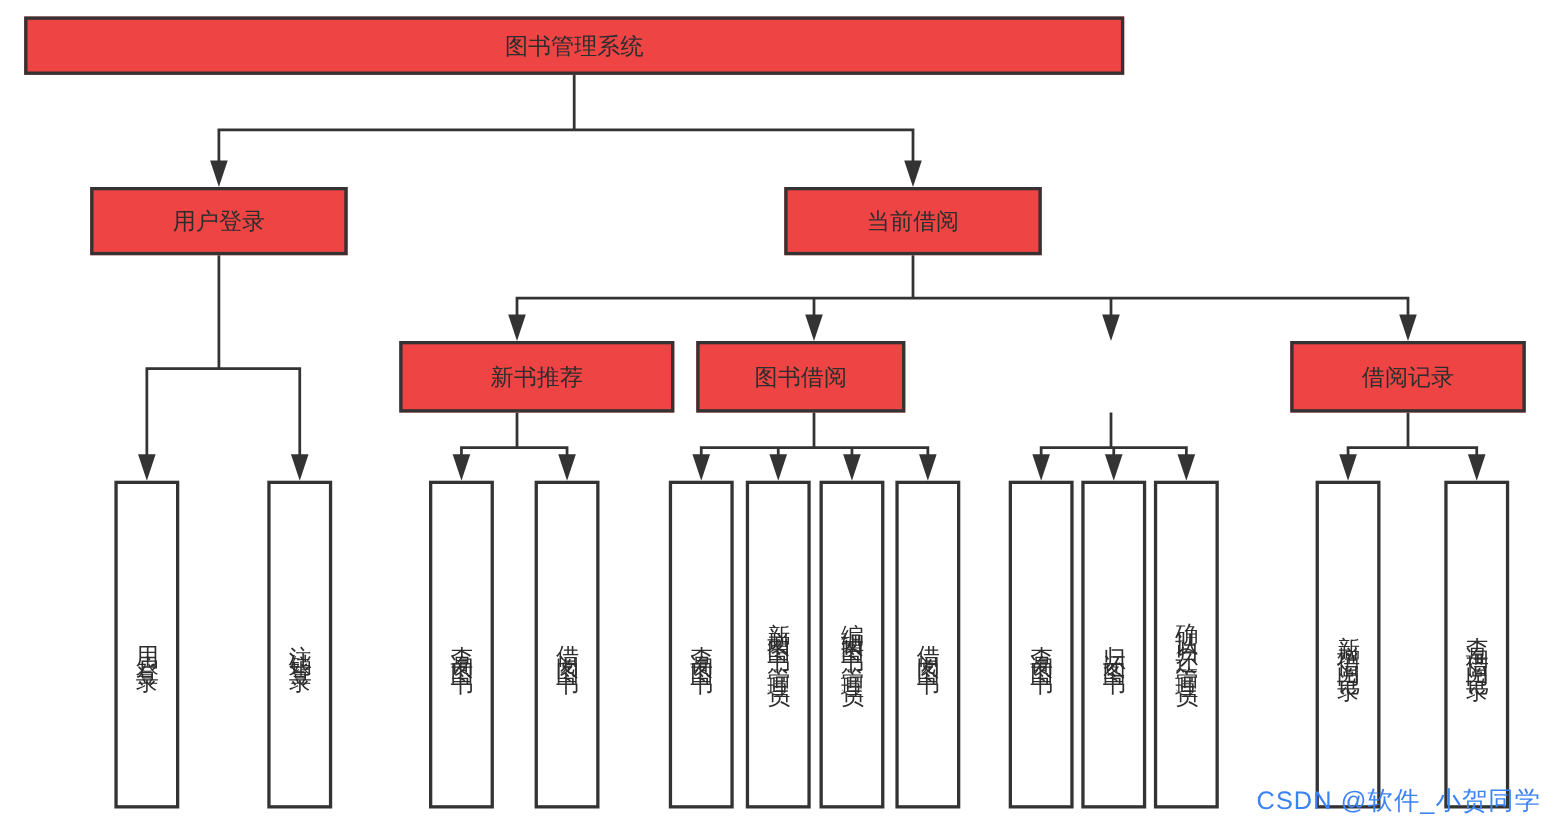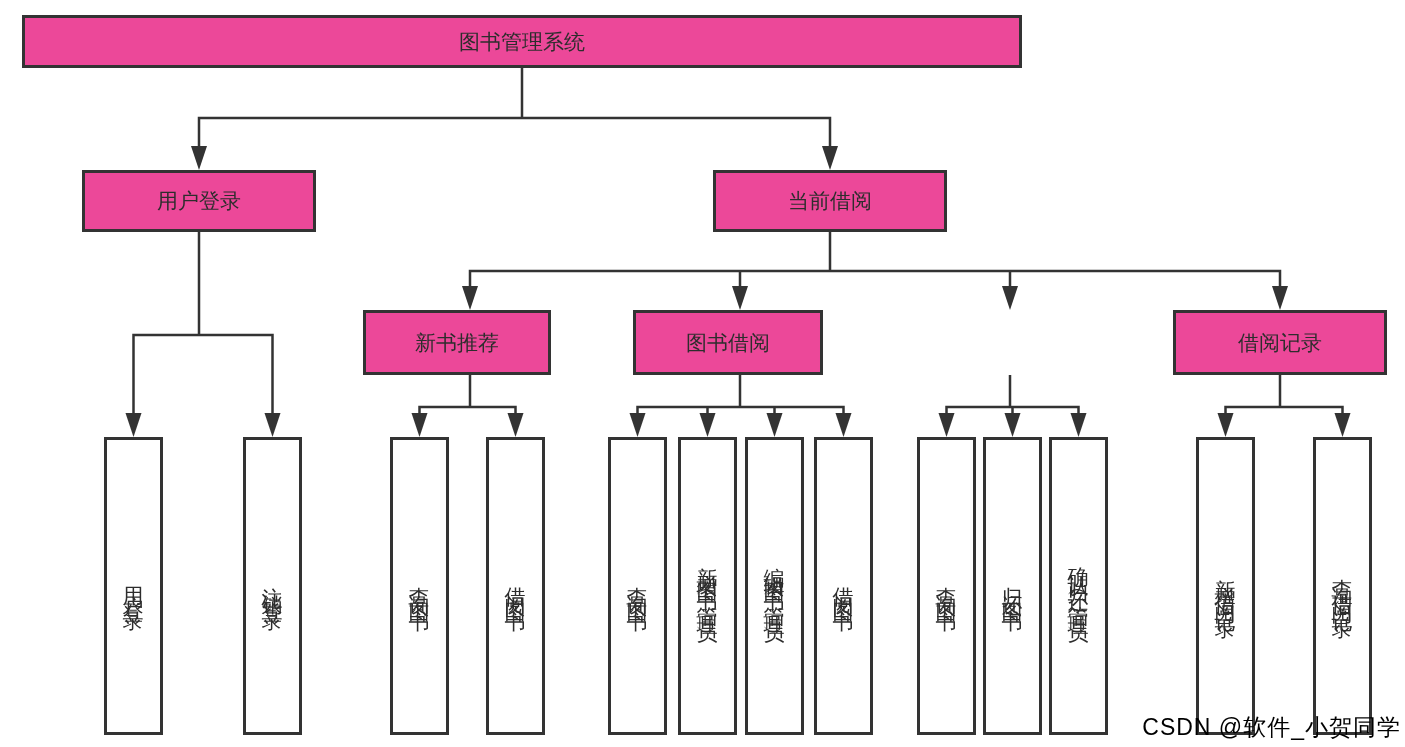--- a/index.html
+++ b/index.html
@@ -7,21 +7,21 @@
     position:relative;
     width:1405px;height:747px;
     background:#ffffff;
     font-family:"Liberation Sans", sans-serif;
     overflow:hidden;
   }
   #connectors{position:absolute;left:0;top:0;width:1405px;height:747px;}
   .node{
     position:absolute;
     box-sizing:border-box;
-    background:#ec4899;
+    background:#ef4444;
     border:3px solid #333333;
     display:flex;align-items:center;justify-content:center;
     color:#2d2d2d;
     font-size:21px;
     font-family:Liberation Serif, serif;
   }
   .node .lbl{white-space:nowrap;}
   .vnode{
     position:absolute;
     box-sizing:border-box;
@@ -35,21 +35,21 @@
   .vnode .vlbl{
     writing-mode:vertical-rl;
     text-orientation:mixed;
     letter-spacing:8px;
     line-height:1;
   }
   #watermark{
     position:absolute;
     right:4px;top:712px;
     font-size:23px;
-    color:#000000;
+    color:#3b82f6;
     letter-spacing:1px;
     white-space:nowrap;
   }
 </style>
 </head>
 <body>
 
 <div id="stage">
 
   <svg id="connectors" viewBox="0 0 1405 747" xmlns="http://www.w3.org/2000/svg">
@@ -96,21 +96,21 @@
     <span class="lbl">图书管理系统</span>
   </div>
 
   <div class="node" style="left:82px;top:170px;width:234px;height:62px;">
     <span class="lbl">用户登录</span>
   </div>
   <div class="node" style="left:713px;top:170px;width:234px;height:62px;">
     <span class="lbl">当前借阅</span>
   </div>
 
-  <div class="node" style="left:363px;top:310px;width:188px;height:65px;">
+  <div class="node" style="left:363px;top:310px;width:250px;height:65px;">
     <span class="lbl">新书推荐</span>
   </div>
   <div class="node" style="left:633px;top:310px;width:190px;height:65px;">
     <span class="lbl">图书借阅</span>
   </div>
   <div class="node" style="left:1173px;top:310px;width:214px;height:65px;">
     <span class="lbl">借阅记录</span>
   </div>
 
   <div class="vnode" style="left:104px;">

